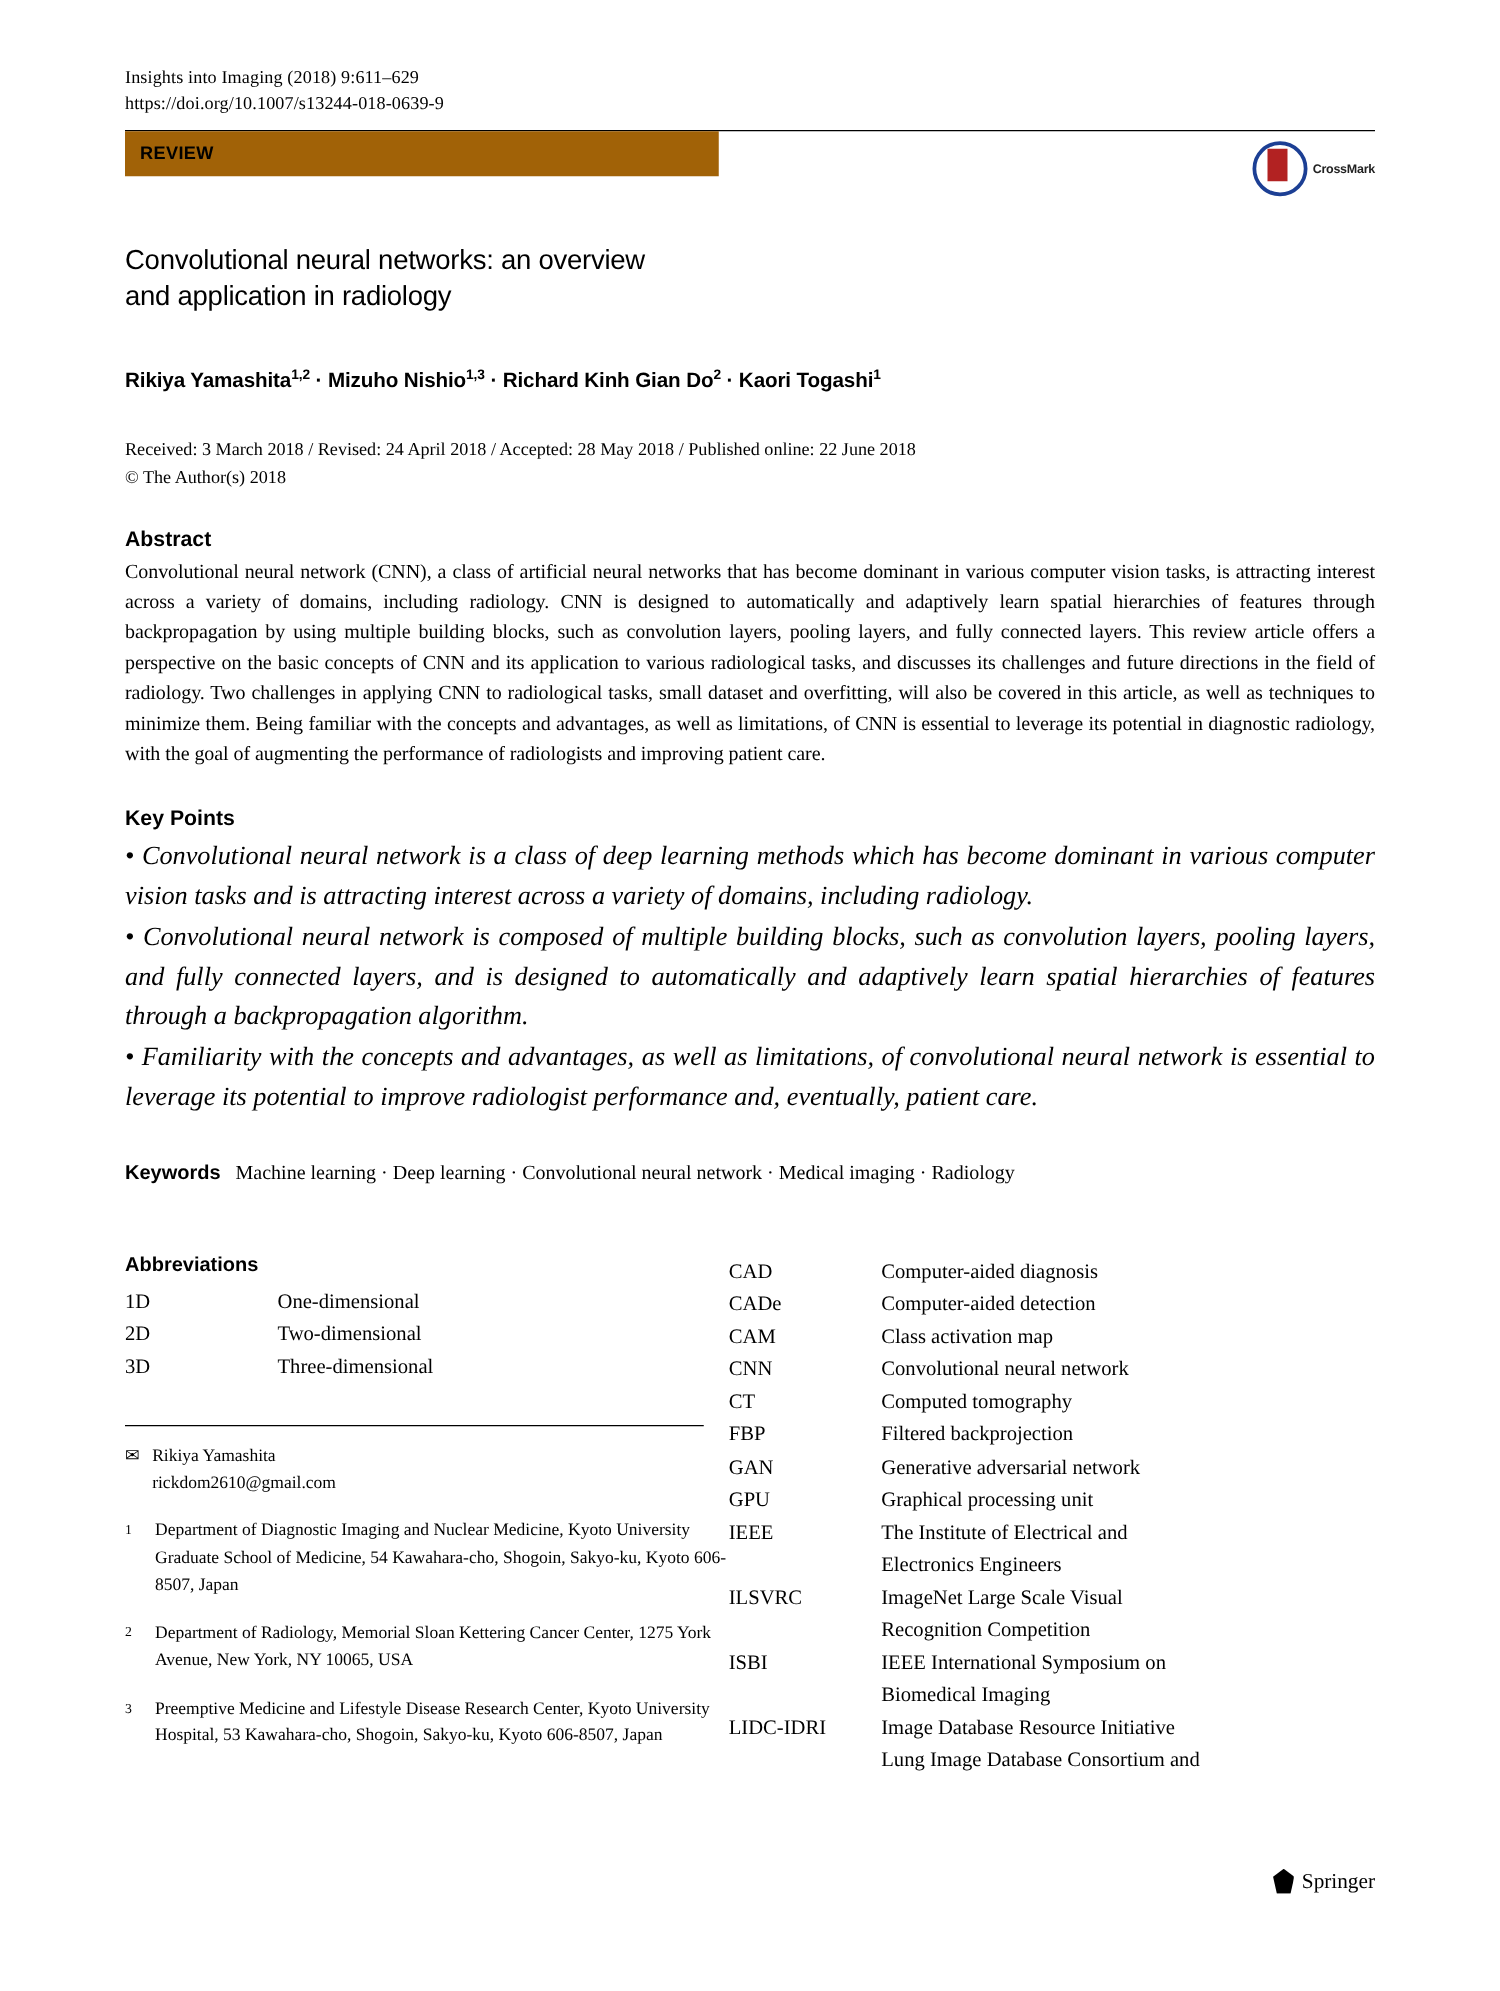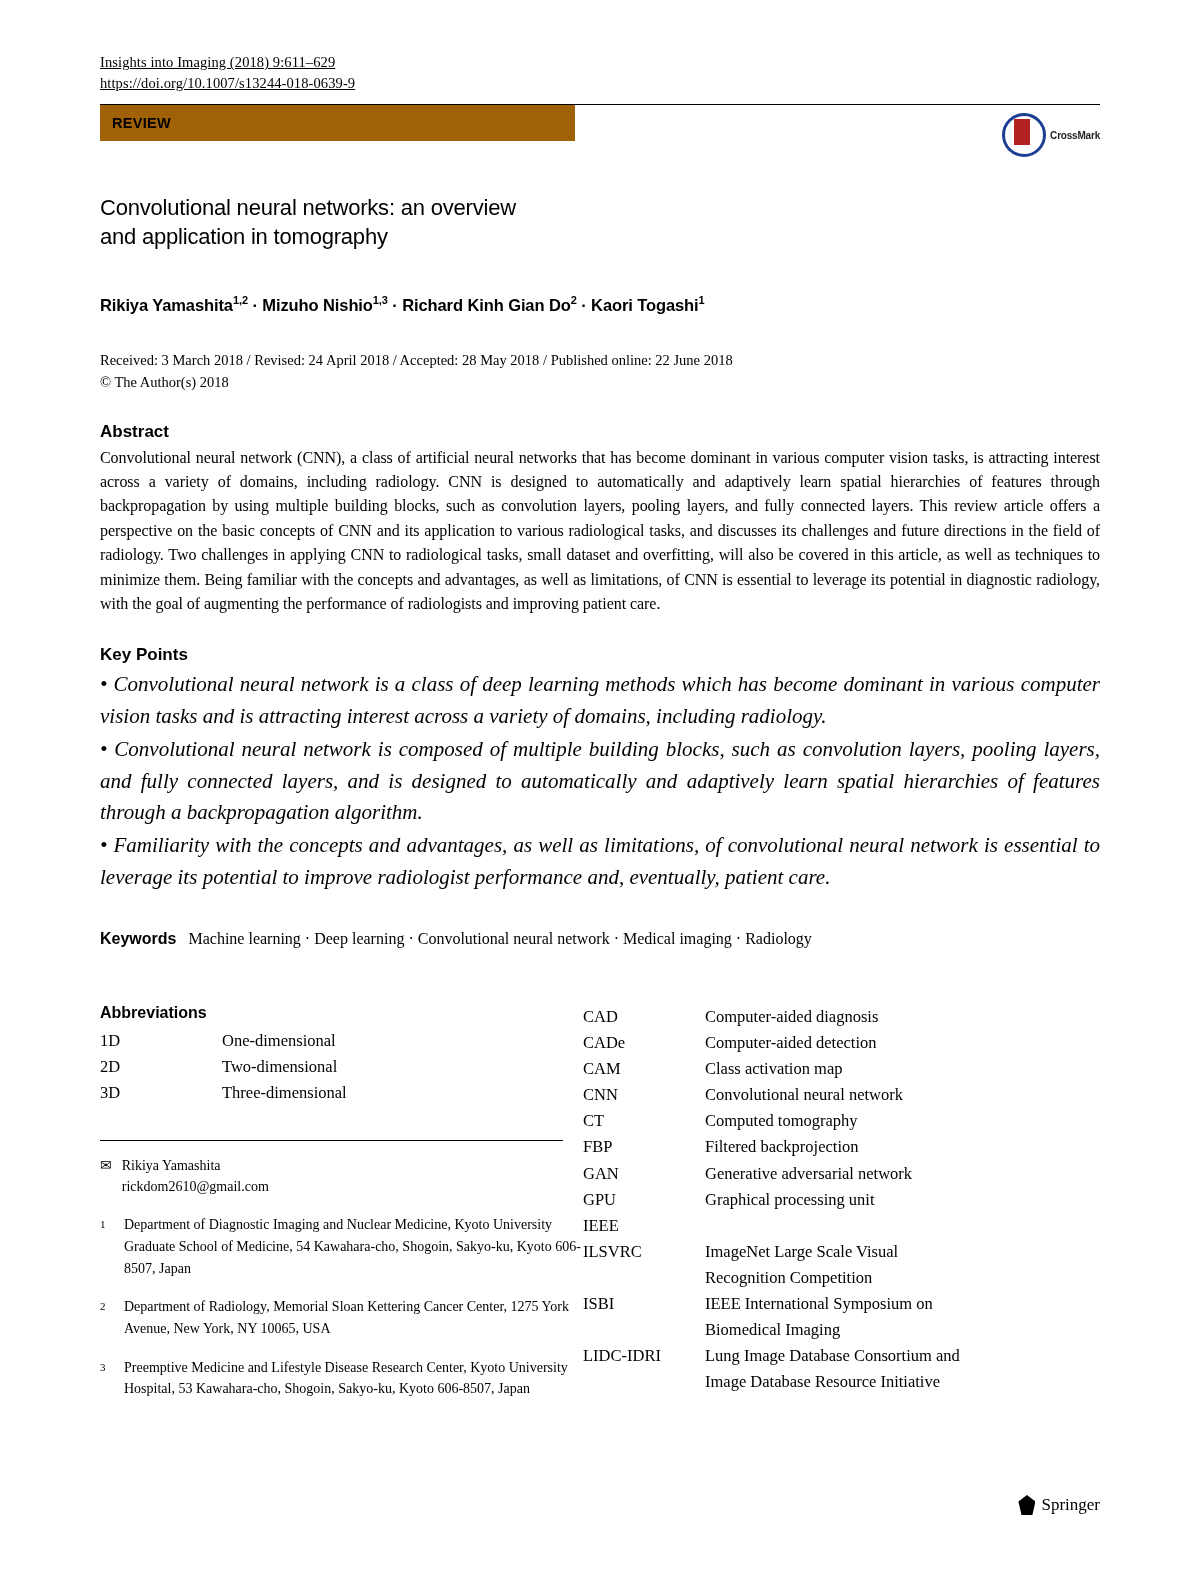--- a/index.html
+++ b/index.html
@@ -20,21 +20,20 @@
     box-sizing: border-box;
     padding: 52px 100px 0 100px;
     overflow: hidden;
   }
 
   
   .journal-ref {
     font-size: 14.5px;
     line-height: 1.45;
     letter-spacing: 0.1px;
-    text-decoration: underline;
   }
   .journal-ref div { white-space: nowrap; }
 
   .rule {
     border: none;
     border-top: 1.6px solid #000;
     margin: 10px 0 0 0;
   }
 
   .badge-row {
@@ -228,21 +227,21 @@
       <span>REVIEW</span>
     </div>
     <div class="crossmark">
       <span class="cm-circle"></span>
       <span class="cm-text">CrossMark</span>
     </div>
   </div>
 
   <div class="title">
     <div>Convolutional neural networks: an overview</div>
-    <div>and application in tomography</div>
+    <div>and application in radiology</div>
   </div>
 
   <div class="authors">Rikiya Yamashita<sup>1,2</sup> · Mizuho Nishio<sup>1,3</sup> · Richard Kinh Gian Do<sup>2</sup> · Kaori Togashi<sup>1</sup></div>
 
   <div class="dates">
     <div>Received: 3 March 2018 / Revised: 24 April 2018 / Accepted: 28 May 2018 / Published online: 22 June 2018</div>
     <div>© The Author(s) 2018</div>
   </div>
 
   <div class="sec-head">Abstract</div>
@@ -330,40 +329,44 @@
       <div class="abbr-row">
         <div class="abbr-key">GAN</div>
         <div class="abbr-val">Generative adversarial network</div>
       </div>
       <div class="abbr-row">
         <div class="abbr-key">GPU</div>
         <div class="abbr-val">Graphical processing unit</div>
       </div>
       <div class="abbr-row">
         <div class="abbr-key">IEEE</div>
+        <div class="abbr-val">
+          <span class="cont">The Institute of Electrical and</span>
+          <span class="cont">Electronics Engineers</span>
+        </div>
       </div>
       <div class="abbr-row">
         <div class="abbr-key">ILSVRC</div>
         <div class="abbr-val">
           <span class="cont">ImageNet Large Scale Visual</span>
           <span class="cont">Recognition Competition</span>
         </div>
       </div>
       <div class="abbr-row">
         <div class="abbr-key">ISBI</div>
         <div class="abbr-val">
           <span class="cont">IEEE International Symposium on</span>
           <span class="cont">Biomedical Imaging</span>
         </div>
       </div>
       <div class="abbr-row">
         <div class="abbr-key">LIDC-IDRI</div>
         <div class="abbr-val">
+          <span class="cont">Image Database Resource Initiative</span>
           <span class="cont">Lung Image Database Consortium and</span>
-          <span class="cont">Image Database Resource Initiative</span>
         </div>
       </div>
     </div>
 
   </div>
 
   <div class="springer">
     <span class="logo"></span>
     <span>Springer</span>
   </div>

